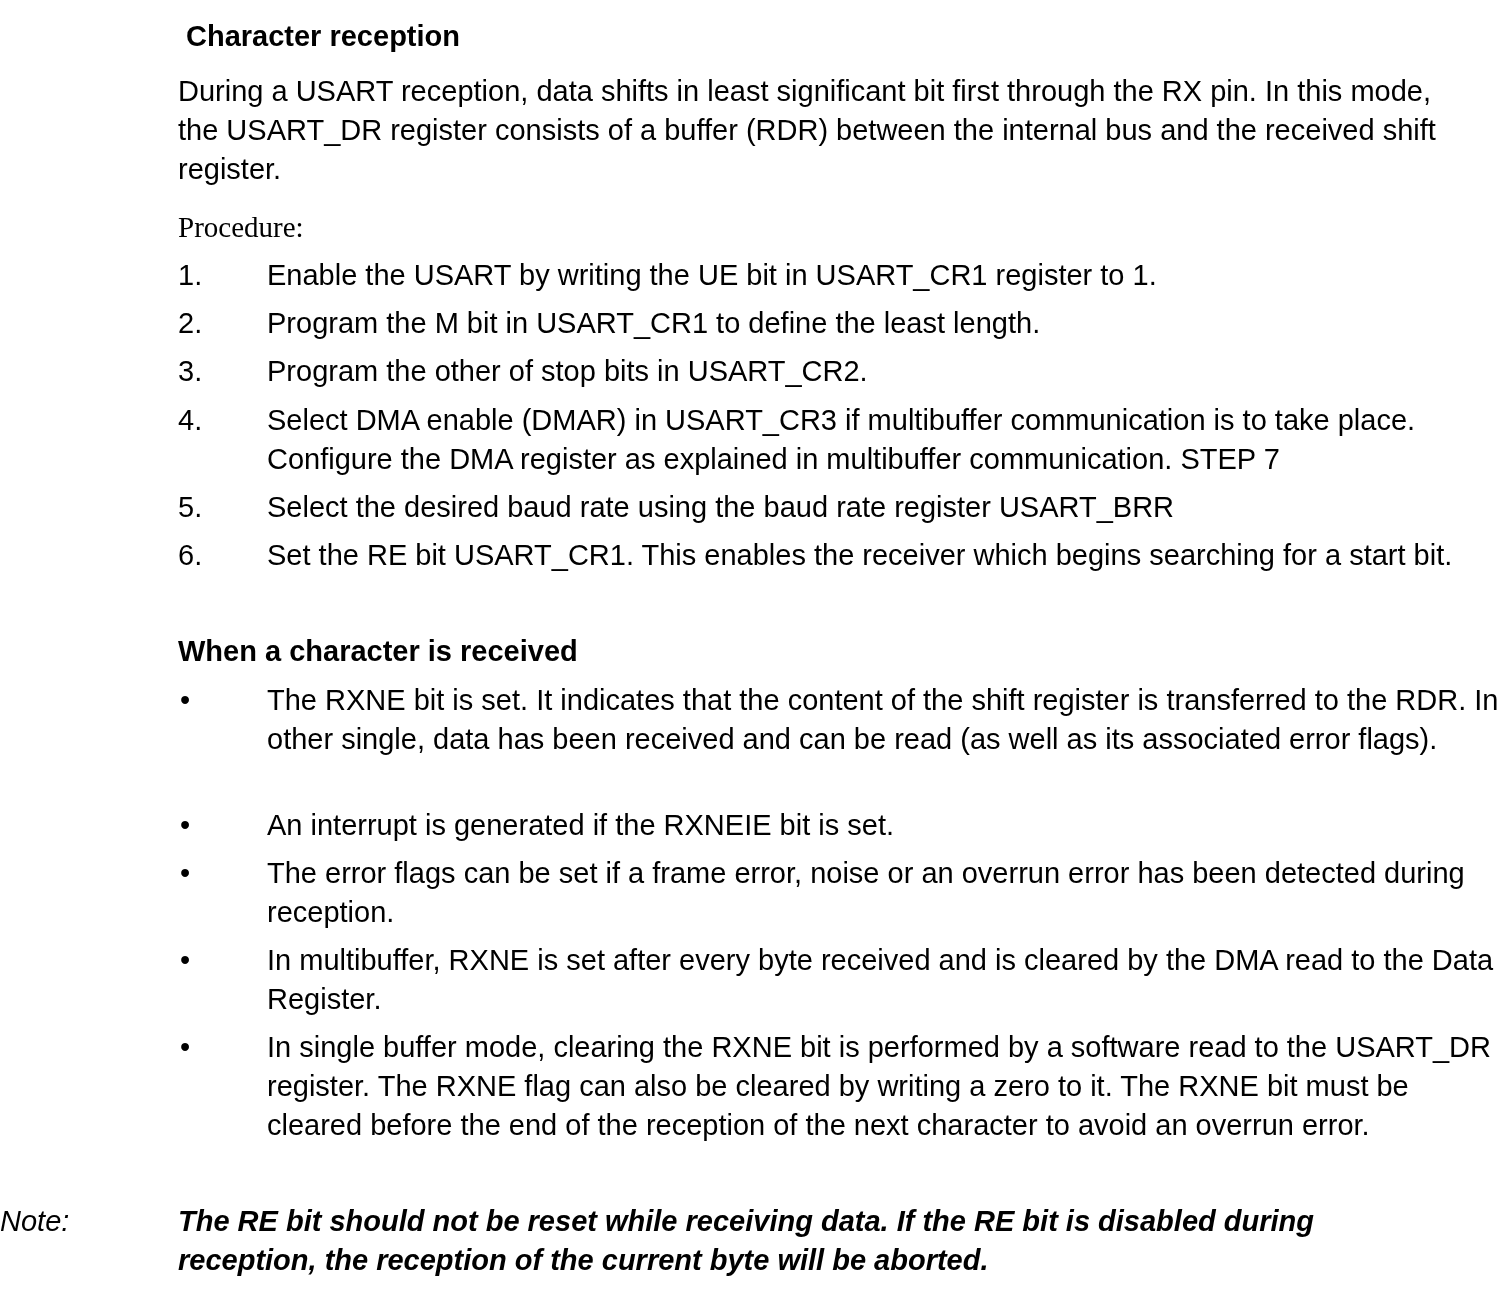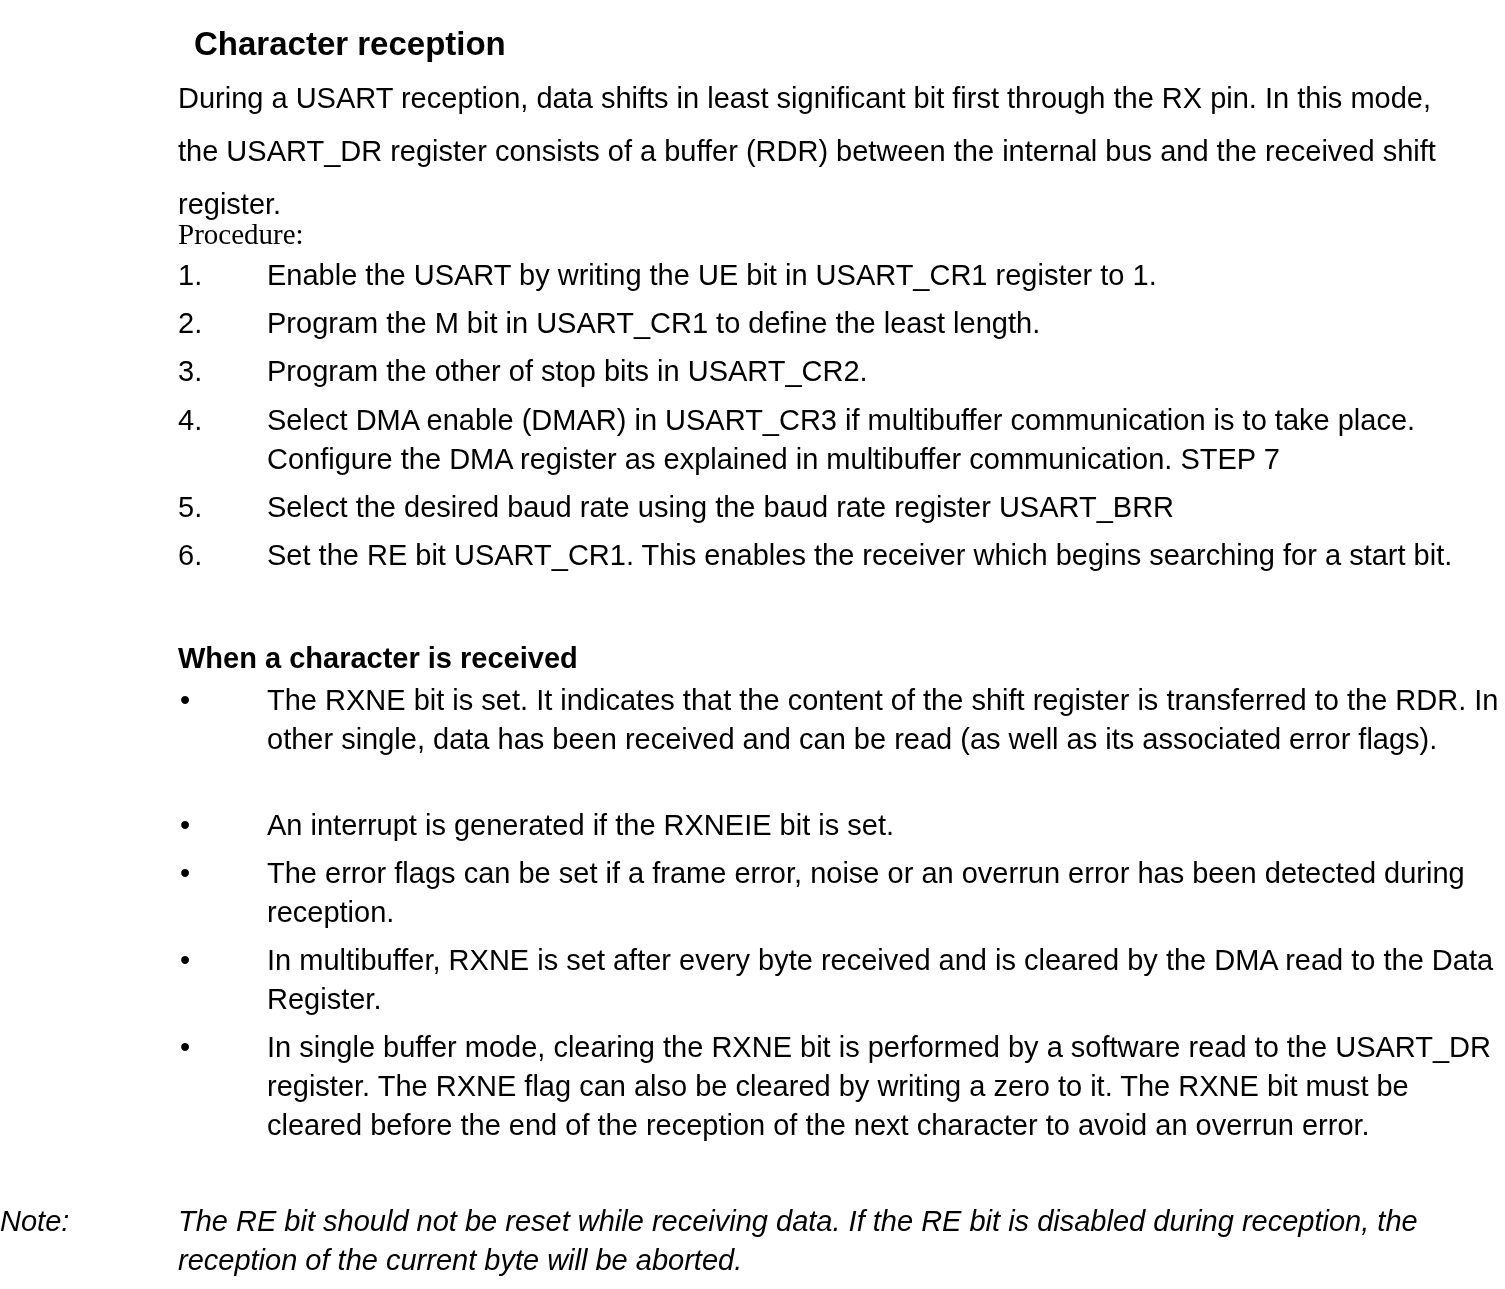--- a/index.html
+++ b/index.html
@@ -2,39 +2,39 @@
 <html><head>
 <meta charset="utf-8">
 <style>
   html, body { margin: 0; padding: 0; background: #ffffff; }
   body {
     width: 1505px; height: 1289px; position: relative; overflow: hidden;
     font-family: "Liberation Sans", sans-serif; color: #000;
   }
   .heading {
     position: absolute; left: 178px; top: 8px;
-    font-size: 33px; font-weight: bold; line-height: 40px; margin: 16px;
+    font-size: 29px; font-weight: bold; line-height: 40px; margin: 8px;
   }
   .para {
     position: absolute; left: 178px; width: 1300px;
-    font-size: 29px; line-height: 53px; margin: 0;
+    font-size: 29px; line-height: 39px; margin: 0;
   }
   .item {
     position: absolute; left: 178px; width: 1310px;
     font-size: 29px; line-height: 39px;
   }
   .item .marker { position: absolute; left: 0; top: 0; }
   .item .bullet { left: 2px; }
   .item .text { position: absolute; left: 69px; top: 0; width: 1240px; margin-left: 20px; }
   .note {
     position: absolute; left: 0; top: 1202px; width: 1505px;
     font-size: 29px; line-height: 39px; font-style: italic;
   }
   .note .label { position: absolute; left: 0; top: 0; text-align: right; }
-  .note .text { position: absolute; left: 178px; top: 0; width: 1250px; }
+  .note .text { position: absolute; left: 178px; top: 0; width: 1250px; font-weight: bold; }
 </style>
 </head>
 <body>
 
 <h2 class="heading">Character reception</h2>
 
 <p class="para" style="top:72px;">During a USART reception, data shifts in least significant bit first through the RX pin. In this mode, the USART_DR register consists of a buffer (RDR) between the internal bus and the received shift register.</p>
 
 <p class="para" style="top:208px;font-family:Liberation Serif, serif;">Procedure:</p>
 

